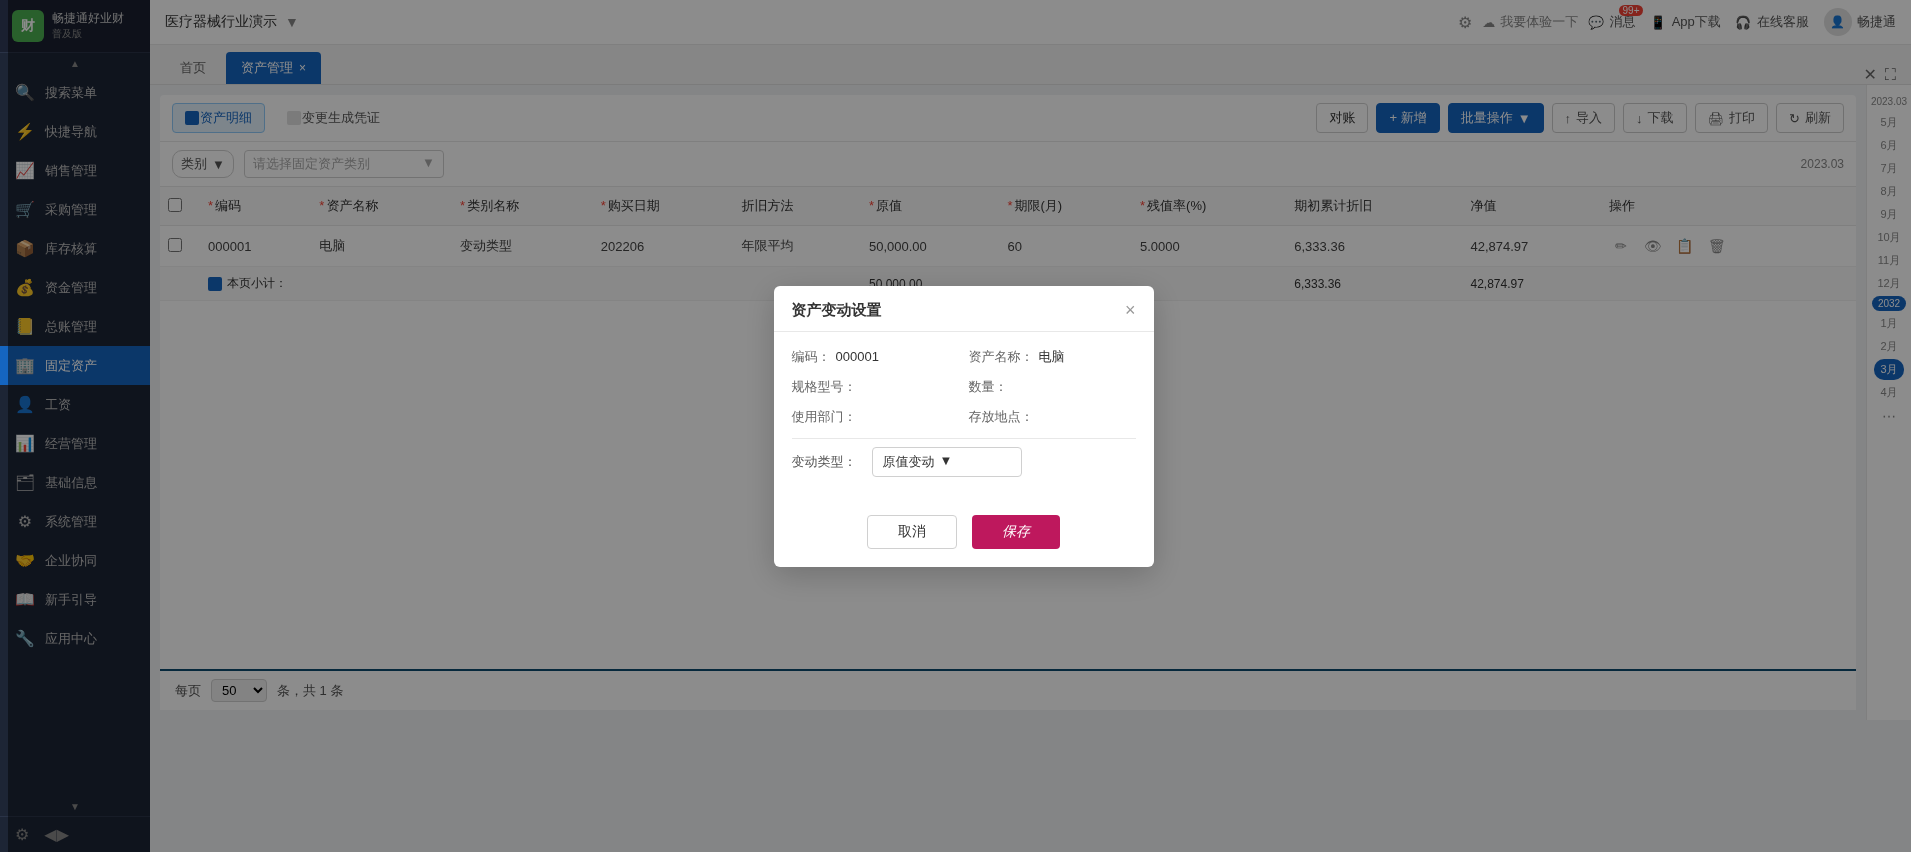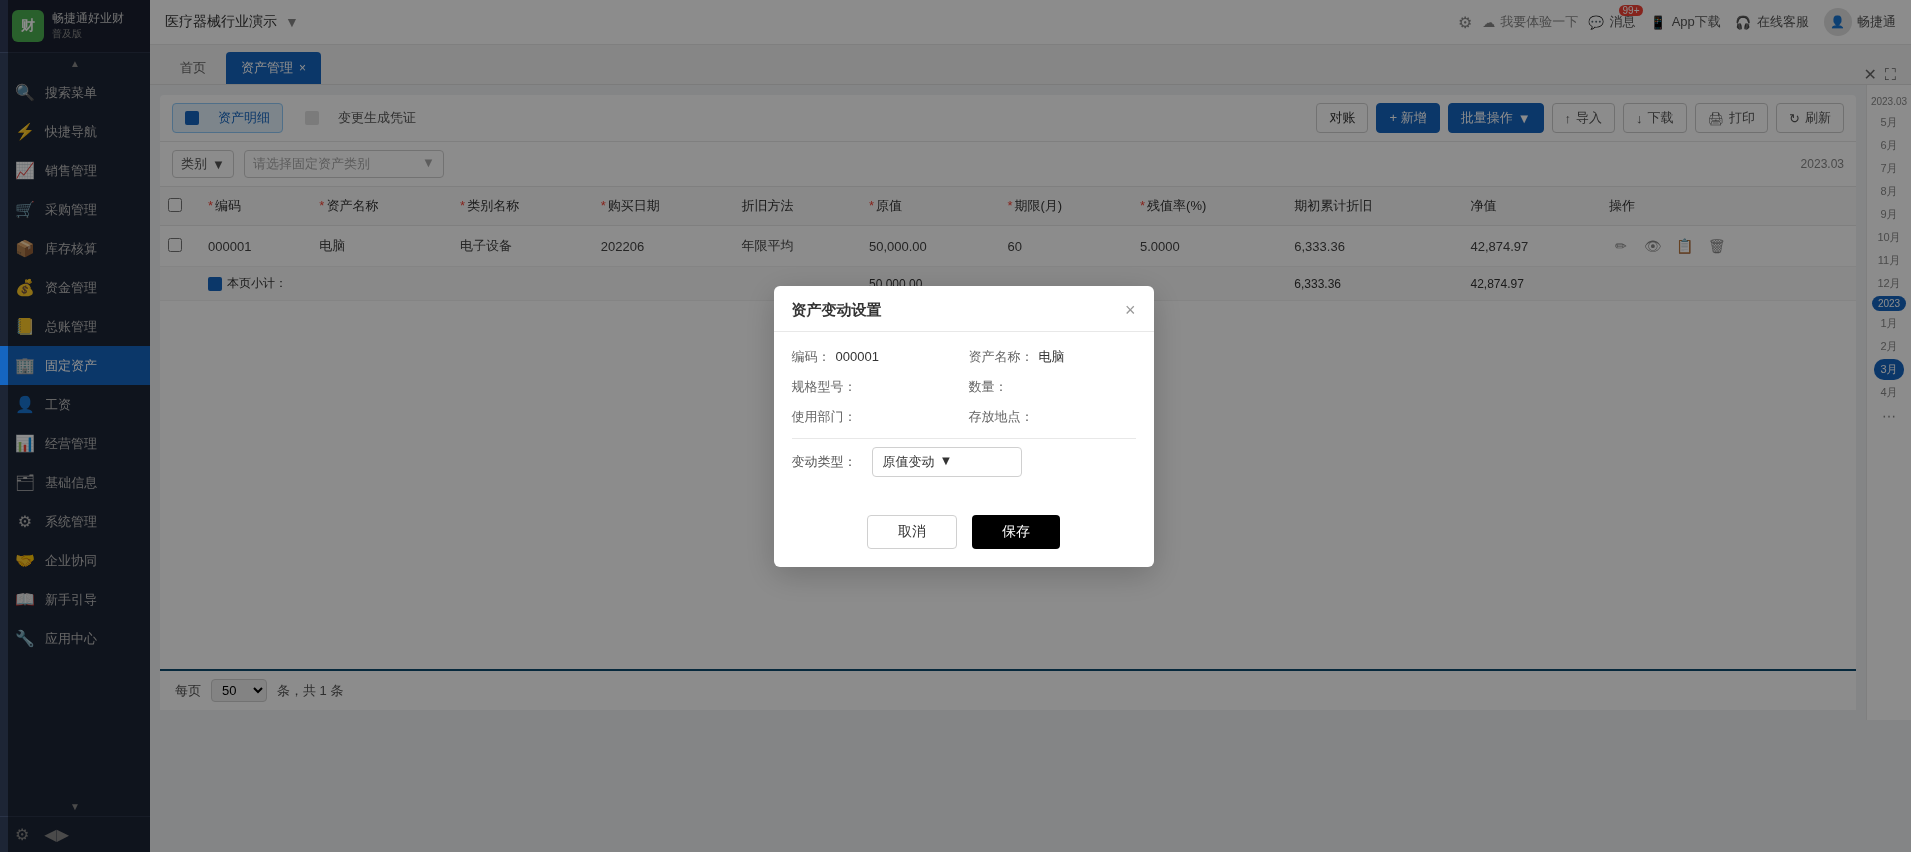--- a/index.html
+++ b/index.html
@@ -105,41 +105,41 @@
 
     
     .page-toolbar {
       background: #fff;
       border-radius: 4px 4px 0 0;
       padding: 8px 12px;
       display: flex; align-items: center; gap: 10px;
       border-bottom: 1px solid #e8e8e8;
     }
     .toolbar-tab {
-      display: flex; align-items: center; gap: 19px;
+      display: flex; align-items: center; gap: 1px;
       padding: 5px 12px; font-size: 13px;
       border-radius: 4px; cursor: pointer; color: #555;
     }
     .toolbar-tab.active { background: #e3f2fd; color: #1565c0; border: 1px solid #90caf9; }
     .toolbar-right { margin-left: auto; display: flex; align-items: center; gap: 8px; }
     .btn { padding: 5px 12px; border-radius: 4px; font-size: 13px; cursor: pointer; border: 1px solid #ccc; background: #fff; color: #333; display: flex; align-items: center; gap: 5px; }
     .btn-primary { background: #1565c0; color: #fff; border-color: #1565c0; }
     .btn-secondary { background: #fff; color: #333; border-color: #d0d0d0; }
     .btn-outline { background: #fff; color: #555; border-color: #ccc; }
 
     
     .filter-bar {
       background: #fff;
       padding: 8px 12px;
       display: flex; align-items: center; gap: 10px;
       border-bottom: 1px solid #e8e8e8;
     }
     .filter-select {
       display: flex; align-items: center; gap: 5px;
-      padding: 4px 8px; border: 1px solid #d0d0d0; border-radius: 4px;
+      padding: 4px 8px; border: 1px solid #d0d0d0; border-radius: 10px;
       font-size: 13px; color: #555; cursor: pointer; background: #fff;
     }
     .filter-select-wide {
       min-width: 200px; padding: 4px 8px;
       border: 1px solid #d0d0d0; border-radius: 4px;
       font-size: 13px; color: #aaa; display: flex; align-items: flex-start;
       gap: 5px; background: #fff;
     }
     .date-display { margin-left: auto; font-size: 12px; color: #888; }
 
@@ -206,21 +206,21 @@
     .dialog-field-value { color: #333; font-weight: 500; }
     .dialog-divider { border: none; border-top: 1px solid #e8e8e8; margin: 8px 0; }
     .dialog-select-row { display: flex; align-items: center; margin-bottom: 12px; gap: 10px; }
     .dialog-select-label { font-size: 13px; color: #555; min-width: 70px; }
     .dialog-select-value { display: flex; align-items: flex-start; gap: 5px; border: 1px solid #d0d0d0; border-radius: 4px; padding: 5px 10px; font-size: 13px; color: #333; cursor: pointer; min-width: 150px; }
     .dialog-input-row { display: flex; align-items: center; margin-bottom: 16px; gap: 10px; }
     .dialog-input-value { font-size: 13px; color: #333; }
     .dialog-input-field { flex: 1; border: 1px solid #d0d0d0; border-radius: 4px; padding: 5px 10px; font-size: 13px; color: #aaa; outline: none; }
     .dialog-footer { display: flex; justify-content: center; gap: 15px; padding: 10px 18px 18px; }
     .btn-cancel { padding: 7px 30px; border-radius: 4px; font-size: 14px; border: 1px solid #d0d0d0; background: #fff; color: #333; cursor: pointer; }
-    .btn-save { padding: 7px 30px; border-radius: 4px; font-size: 14px; border: none; background: #000000; color: #fff; cursor: pointer; }
+    .btn-save { padding: 7px 30px; border-radius: 4px; font-size: 14px; border: none; background: #be185d; color: #fff; cursor: pointer; font-style: italic; }
   </style>
 </head>
 <body>
 
 <div class="sidebar">
   <div class="sidebar-logo">
     <div class="sidebar-logo-icon">财</div>
     <div>
       <div class="sidebar-logo-text">畅捷通好业财</div>
       <div class="sidebar-logo-sub">普及版</div>
@@ -413,21 +413,21 @@
               <th><span>期初累计折旧</span></th>
               <th><span>净值</span></th>
               <th><span>操作</span></th>
             </tr>
           </thead>
           <tbody>
             <tr>
               <td><input type="checkbox" class="checkbox" style=""></td>
               <td>000001</td>
               <td>电脑</td>
-              <td>电子设备</td>
+              <td>变动类型</td>
               <td>202206</td>
               <td>年限平均</td>
               <td>50,000.00</td>
               <td>60</td>
               <td>5.0000</td>
               <td>6,333.36</td>
               <td>42,874.97</td>
               <td>
                 <div class="action-icons">
                   <span class="action-icon">✏</span>
@@ -469,21 +469,21 @@
     <div class="right-timeline">
       <div class="timeline-top">2023.03</div>
       <div class="timeline-item">5月</div>
       <div class="timeline-item">6月</div>
       <div class="timeline-item">7月</div>
       <div class="timeline-item">8月</div>
       <div class="timeline-item">9月</div>
       <div class="timeline-item">10月</div>
       <div class="timeline-item">11月</div>
       <div class="timeline-item">12月</div>
-      <div class="timeline-item" style="background:#1565c0;color:#fff;border-radius:8px;padding:2px 6px;font-size:10px;">2023</div>
+      <div class="timeline-item" style="background:#1565c0;color:#fff;border-radius:8px;padding:2px 6px;font-size:10px;">2032</div>
       <div class="timeline-item">1月</div>
       <div class="timeline-item">2月</div>
       <div class="timeline-item current">3月</div>
       <div class="timeline-item">4月</div>
       <div class="timeline-item" style="font-size:14px;">⋯</div>
     </div>
   </div>
 </div>
 
 <div class="overlay">

